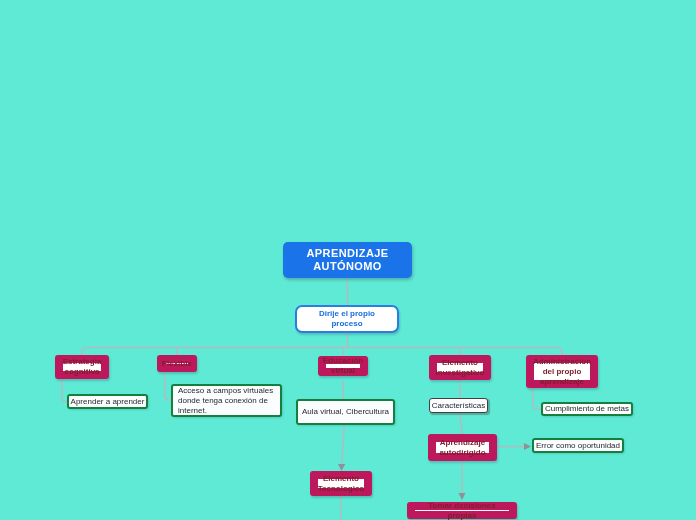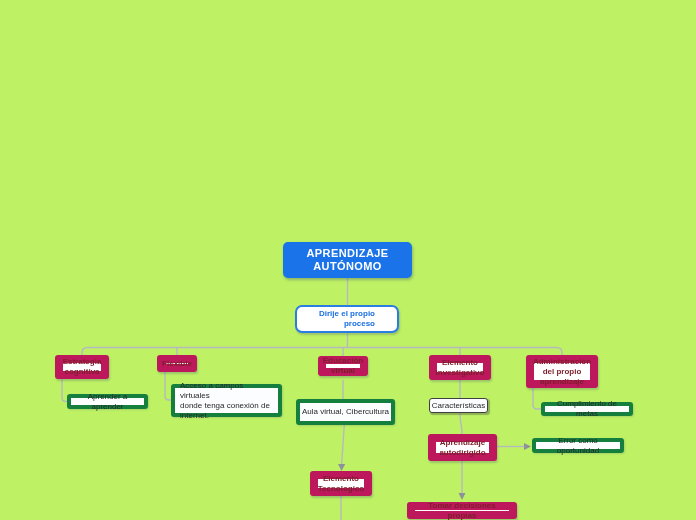--- a/index.html
+++ b/index.html
@@ -1,20 +1,20 @@
 <!DOCTYPE html>
 <html><head>
 <meta charset="utf-8">
 <style>
   html,body{margin:0;padding:0;}
   body{font-family:"Liberation Sans",sans-serif;}
   .canvas{
     position:relative;
     width:696px;height:520px;
-    background:#bef264;
+    background:#5eead4;
     overflow:hidden;
   }
   .connector-layer{position:absolute;left:0;top:0;pointer-events:none;}
   .node{
     position:absolute;
     box-sizing:border-box;
     display:flex;align-items:center;justify-content:center;
     text-align:center;
     white-space:pre-line;
     font-family:"Liberation Sans",sans-serif;
@@ -29,34 +29,33 @@
     box-shadow:1px 2px 3px rgba(50,70,110,.35);
   }
   .subtitle-node{
     background:#ffffff;
     border:2px solid #2b7de2;
     color:#1a6fe0;
     font-weight:bold;
     font-size:8px;line-height:10px;
     border-radius:7px;
     box-shadow:1px 2px 2px rgba(50,70,110,.25);
-    text-align:right;
   }
   .topic-node{
     background:#ffffff;
     border:8px solid #be185d;
     color:#7a1f2b;
     font-weight:bold;
     font-size:8px;line-height:10px;
     border-radius:3px;
     box-shadow:1px 2px 2px rgba(50,70,110,.25);
   }
   .note-node{
     background:#fcfdfe;
-    border:4px solid #15803d;
+    border:2px solid #15803d;
     color:#26282b;
     font-size:8px;line-height:10px;
     border-radius:3px;
     box-shadow:1px 1px 2px rgba(50,70,110,.18);
   }
   .note-node.align-left{
     text-align:left;
     justify-content:flex-start;
     padding:3px 5px;
   }

